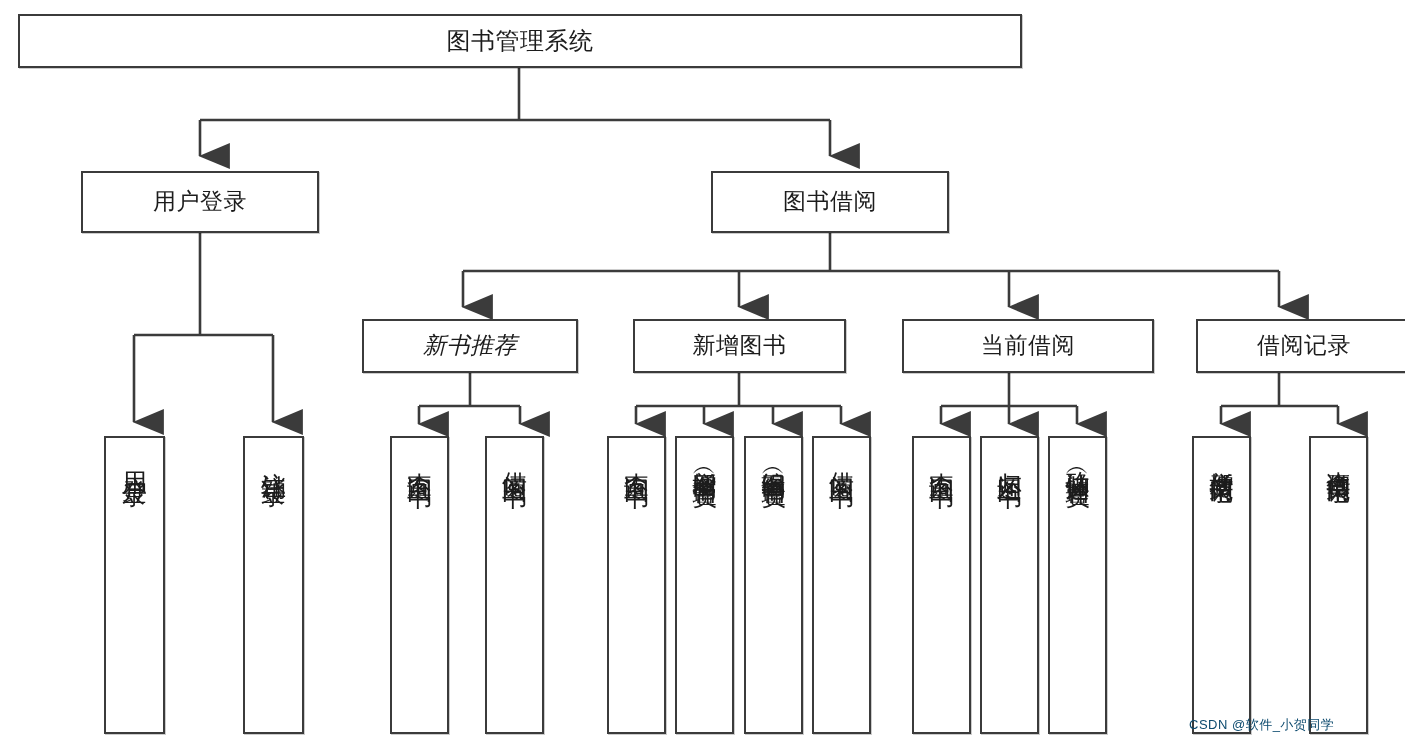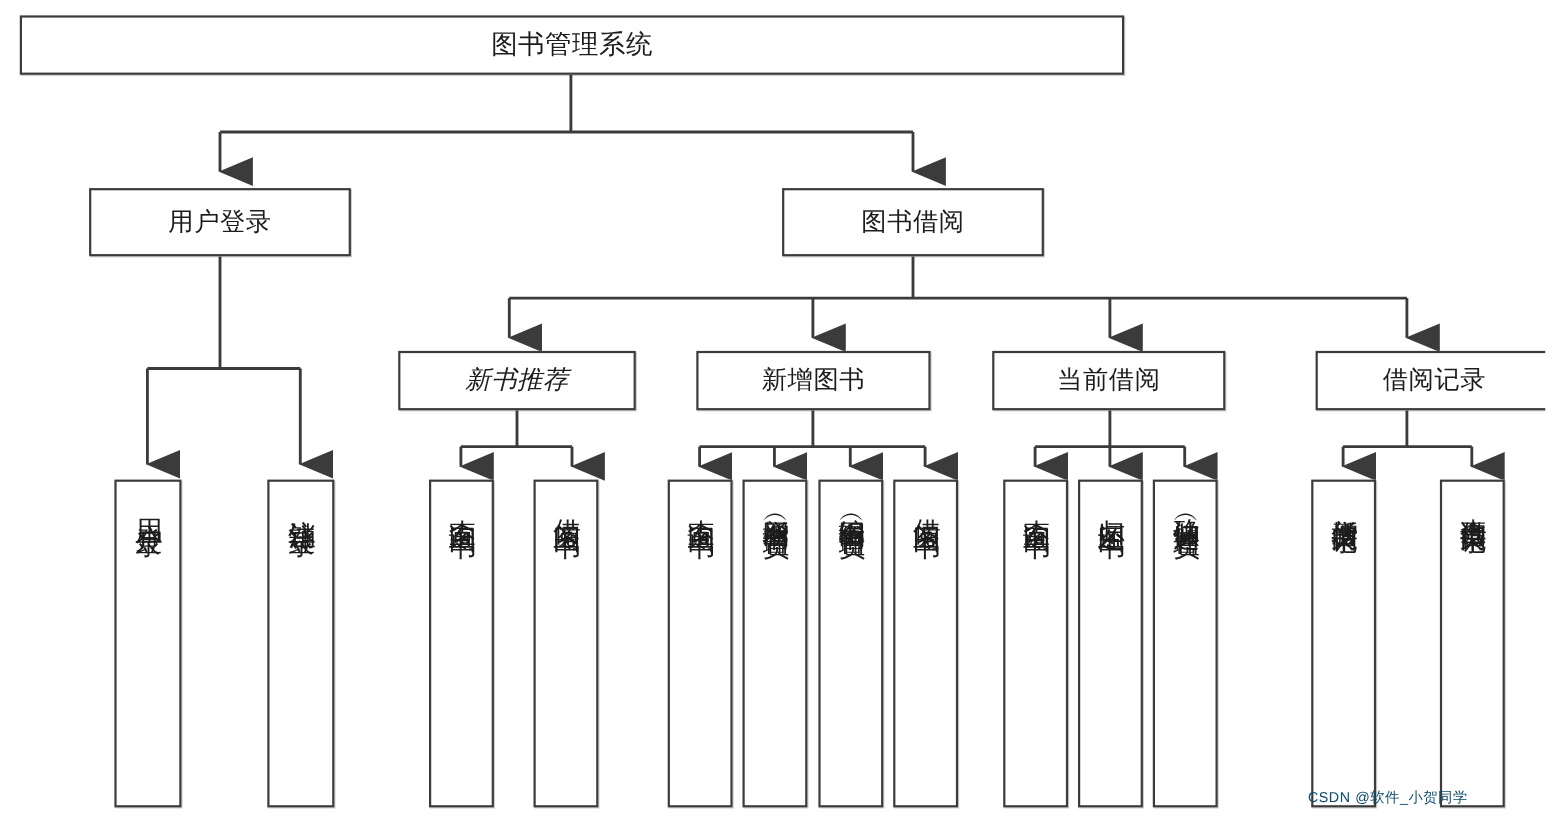--- a/index.html
+++ b/index.html
@@ -145,21 +145,21 @@
   </div>
 
   <div class="node h" style="left:362px; top:319px; width:216px; height:54px;font-style:italic;">
     <span class="label">新书推荐</span>
   </div>
 
   <div class="node h" style="left:633px; top:319px; width:213px; height:54px;">
     <span class="label">新增图书</span>
   </div>
 
-  <div class="node h" style="left:902px; top:319px; width:212px; height:54px;">
+  <div class="node h" style="left:902px; top:319px; width:252px; height:54px;">
     <span class="label">当前借阅</span>
   </div>
 
   <div class="node h" style="left:1172px; top:319px; width:216px; height:54px;margin-left:24px;">
     <span class="label">借阅记录</span>
   </div>
 
   <div class="node v" style="left:104px; top:436px; width:61px; height:298px;">
     <span class="label">用户登录</span>
   </div>

